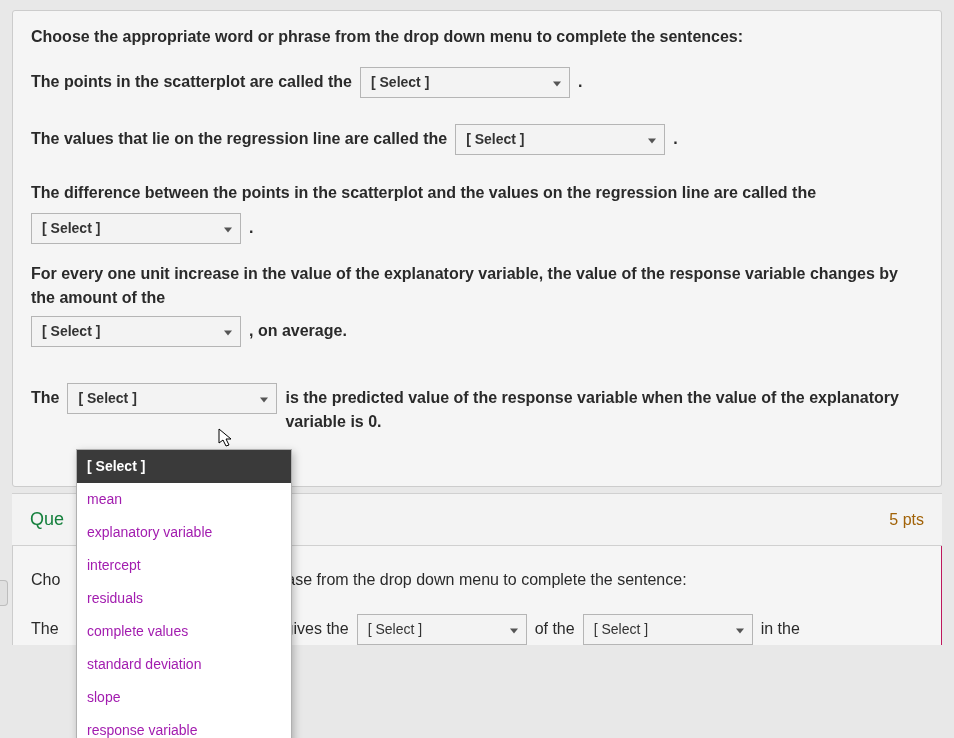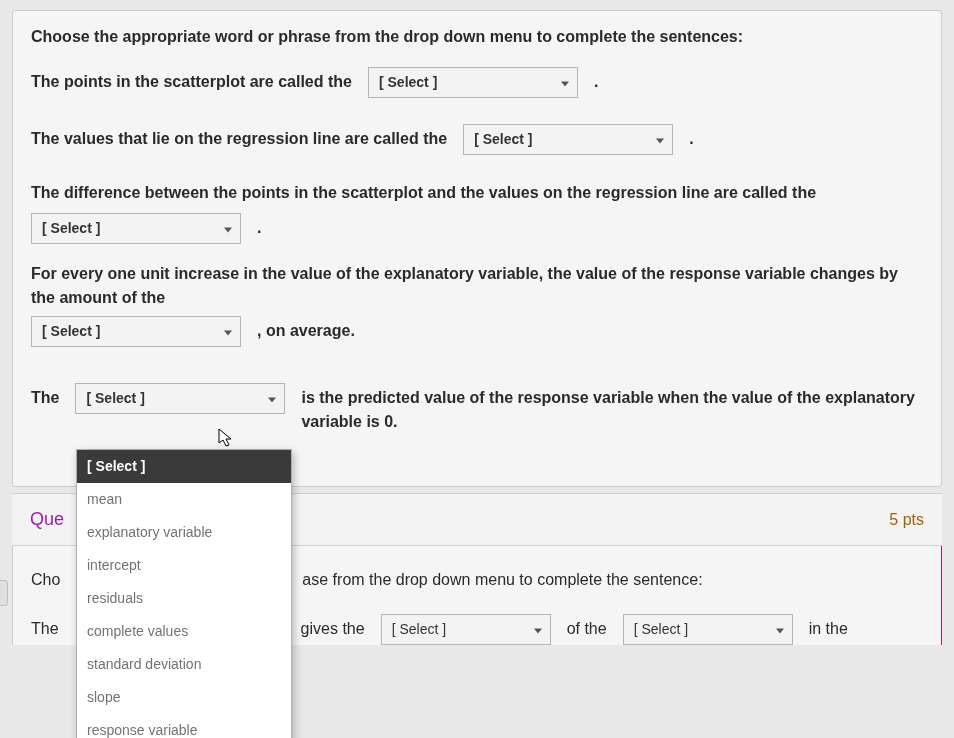--- a/index.html
+++ b/index.html
@@ -21,21 +21,21 @@
     border-radius: 3px;
     margin: 6px 12px;
     padding: 14px 18px;
     font-weight: bold;
   }
   .card.first { margin-top: 10px; }
   .row {
     display: flex;
     flex-wrap: wrap;
     align-items: baseline;
-    gap: 6px 16px;
+    gap: 6px 8px;
     margin: 8px 0;
   }
   .instr { margin-bottom: 18px; font-size: 16px; }
   .select {
     display: inline-flex;
     align-items: center;
     justify-content: space-between;
     border: 1px solid #b5b5b5;
     background: #f3f3f3;
     padding: 4px 26px 4px 10px;
@@ -60,21 +60,21 @@
   .qline {
     display: flex;
     justify-content: space-between;
     align-items: center;
     border-top: 1px solid #d0d0d0;
     border-bottom: 1px solid #d0d0d0;
     background: #f3f3f3;
     padding: 12px 18px;
     margin: 6px 12px 0 12px;
   }
-  .qleft { font-size: 18px; color: #a21caf; }
+  .qleft { font-size: 18px; color: #15803d; }
   .qright { font-size: 16px; color: #a16207; }
   .card2 {
     background: #f5f5f5;
     border-left: 1px solid #ccc;
     border-right: 1px solid #be185d;
     margin: 0 12px 0 12px;
     padding: 14px 18px 0 18px;
   }
   
   .dropdown {
@@ -83,21 +83,21 @@
     top: 449px;
     width: 216px;
     background: #fff;
     border: 1px solid #b0b0b0;
     box-shadow: 2px 3px 8px rgba(0,0,0,0.25);
     z-index: 50;
     font-size: 14px;
   }
   .dropdown .opt {
     padding: 6px 10px;
-    color: #737373;
+    color: #a21caf;
     cursor: pointer;
   }
   .dropdown .opt.highlight {
     background: #3a3a3a;
     color: #fff;
     font-weight: bold;
   }
   .cursor {
     position: absolute;
     left: 218px;

